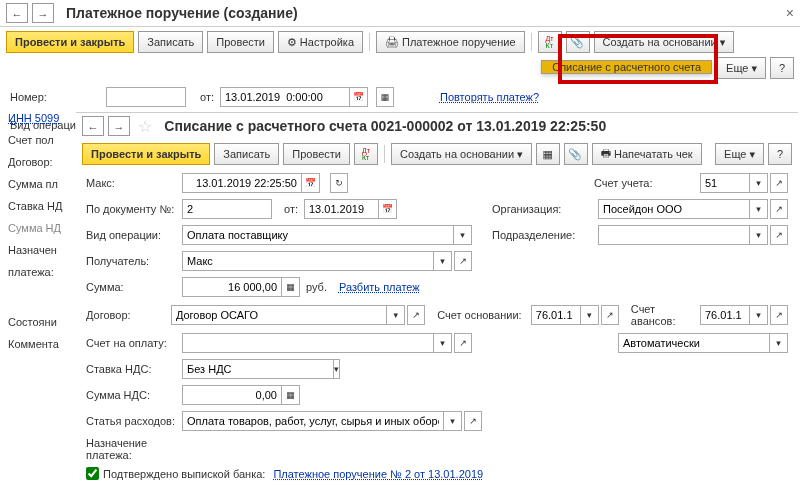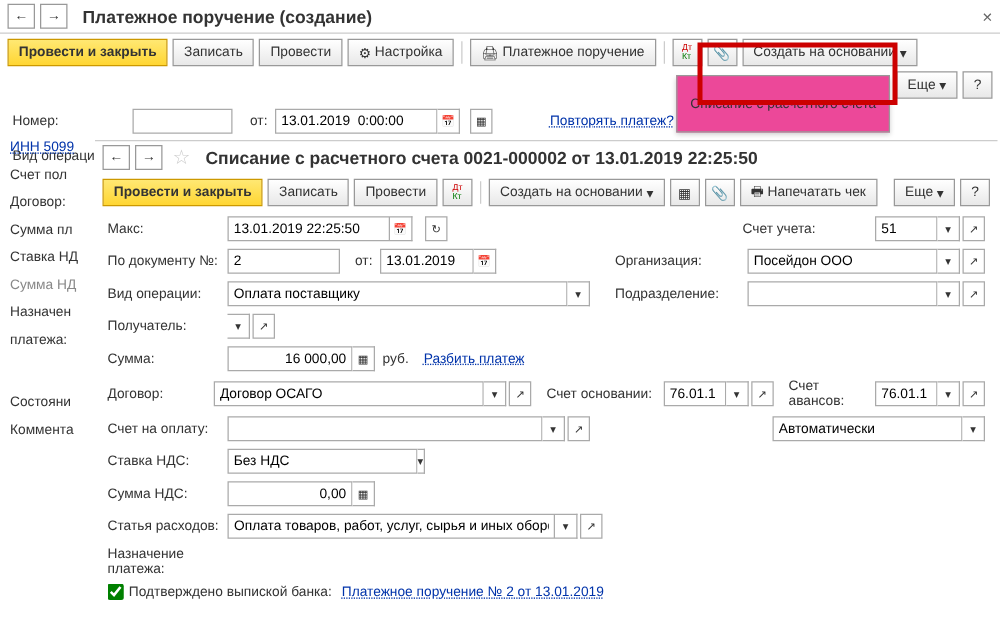--- a/index.html
+++ b/index.html
@@ -18,21 +18,21 @@
   .lbl { width: 90px; text-align: left; font-size: 11px; }
   .field { border: 1px solid #aaa; padding: 2px 4px; font-size: 11px; height: 20px; background: #fff; }
   .field.sel { background: #1a5fb4; color: #fff; border: 1px solid #ffcc00; }
   .sel-wrap { display: flex; border: 2px solid #ffcc00; }
   .dd { width: 16px; border-left: 1px solid #aaa; display: flex; align-items: center; justify-content: center; font-size: 8px; color: #666; cursor: pointer; }
   .link { color: #0033aa; text-decoration: underline dotted; cursor: pointer; }
   .gray { color: #888; }
   .sidebar { position: absolute; left: 0; top: 108px; bottom: 0; width: 75px; overflow: hidden; padding: 4px 8px; font-size: 11px; }
   .sidebar .item { margin-bottom: 10px; white-space: nowrap; }
   .redbox { position: absolute; border: 4px solid #cc0000; right: 82px; top: 34px; width: 160px; height: 50px; pointer-events: none; z-index: 10; }
-  .dropdown-menu { position: absolute; right: 88px; top: 60px; background: #ec4899; border: 1px solid #999; padding: 16px 10px; font-size: 11px; z-index: 5; box-shadow: 0 2px 4px rgba(0,0,0,.2); }
+  .dropdown-menu { position: absolute; right: 88px; top: 60px; background: #eab308; border: 1px solid #999; padding: 0 10px; font-size: 11px; z-index: 5; box-shadow: 0 2px 4px rgba(0,0,0,.2); }
   
   .win2 { position: absolute; left: 76px; top: 112px; right: 2px; bottom: 0; background: #fff; border-top: 1px solid #ccc; }
   .win2 .topbar { border-bottom: none; }
   .win2 .title { font-size: 14px; }
   .star { font-size: 16px; color: #ccc; margin-left: 4px; }
   .win2 .toolbar { padding: 4px 6px; }
   .win2 .form-area { padding: 4px 10px 0 10px; }
   .input-grp { display: flex; align-items: center; }
   .iconbtn { width: 18px; height: 20px; border: 1px solid #aaa; border-left: none; display: flex; align-items: center; justify-content: center; font-size: 9px; cursor: pointer; background: #fff; }
   .highlight-area { border: 2px solid #ffcc00; padding: 4px; min-height: 54px; width: 510px; font-size: 11px; }
@@ -168,21 +168,21 @@
           <span class="small-ic"> ▾</span>
         </div>
       <div class="btn icon-only">?</div>
     </div>
   </div>
 
   <div class="form-area">
     <div class="row">
       <span class="lbl">Макс:</span>
       <div class="input-grp">
-          <input class="field" style="width: 130px;" value="13.01.2019 22:25:50">
+          <input class="field" style="width: 120px; text-align: right;" value="13.01.2019 22:25:50">
           <div class="iconbtn">📅</div>
         </div>
       <div class="iconbtn" style="border:1px solid #aaa;margin-left:4px">↻</div>
       <span class="spacer"></span>
       <span style="width:100px">Счет учета:</span>
       <div class="input-grp">
           <input class="field" style="width: 50px;" value="51">
           <div class="iconbtn">▾</div>
           <div class="iconbtn" style="margin-left:2px;border:1px solid #aaa">↗</div>
         </div>
@@ -213,20 +213,21 @@
       <span style="width:100px">Подразделение:</span>
       <div class="input-grp" style="flex:1;max-width:230px">
           <input class="field" style="flex: 1 1 0%;">
           <div class="iconbtn">▾</div>
           <div class="iconbtn" style="margin-left:2px;border:1px solid #aaa">↗</div>
         </div>
     </div>
     <div class="row">
       <span class="lbl">Получатель:</span>
       <div class="input-grp" style="width:290px">
+          <input class="field" style="flex: 1 1 0%;" value="Макс">
           <div class="iconbtn">▾</div>
           <div class="iconbtn" style="margin-left:2px;border:1px solid #aaa">↗</div>
         </div>
     </div>
     <div class="row">
       <span class="lbl">Сумма:</span>
       <div class="input-grp">
           <input class="field" style="width: 100px; text-align: right;" value="16 000,00">
           <div class="iconbtn">▦</div>
         </div>

